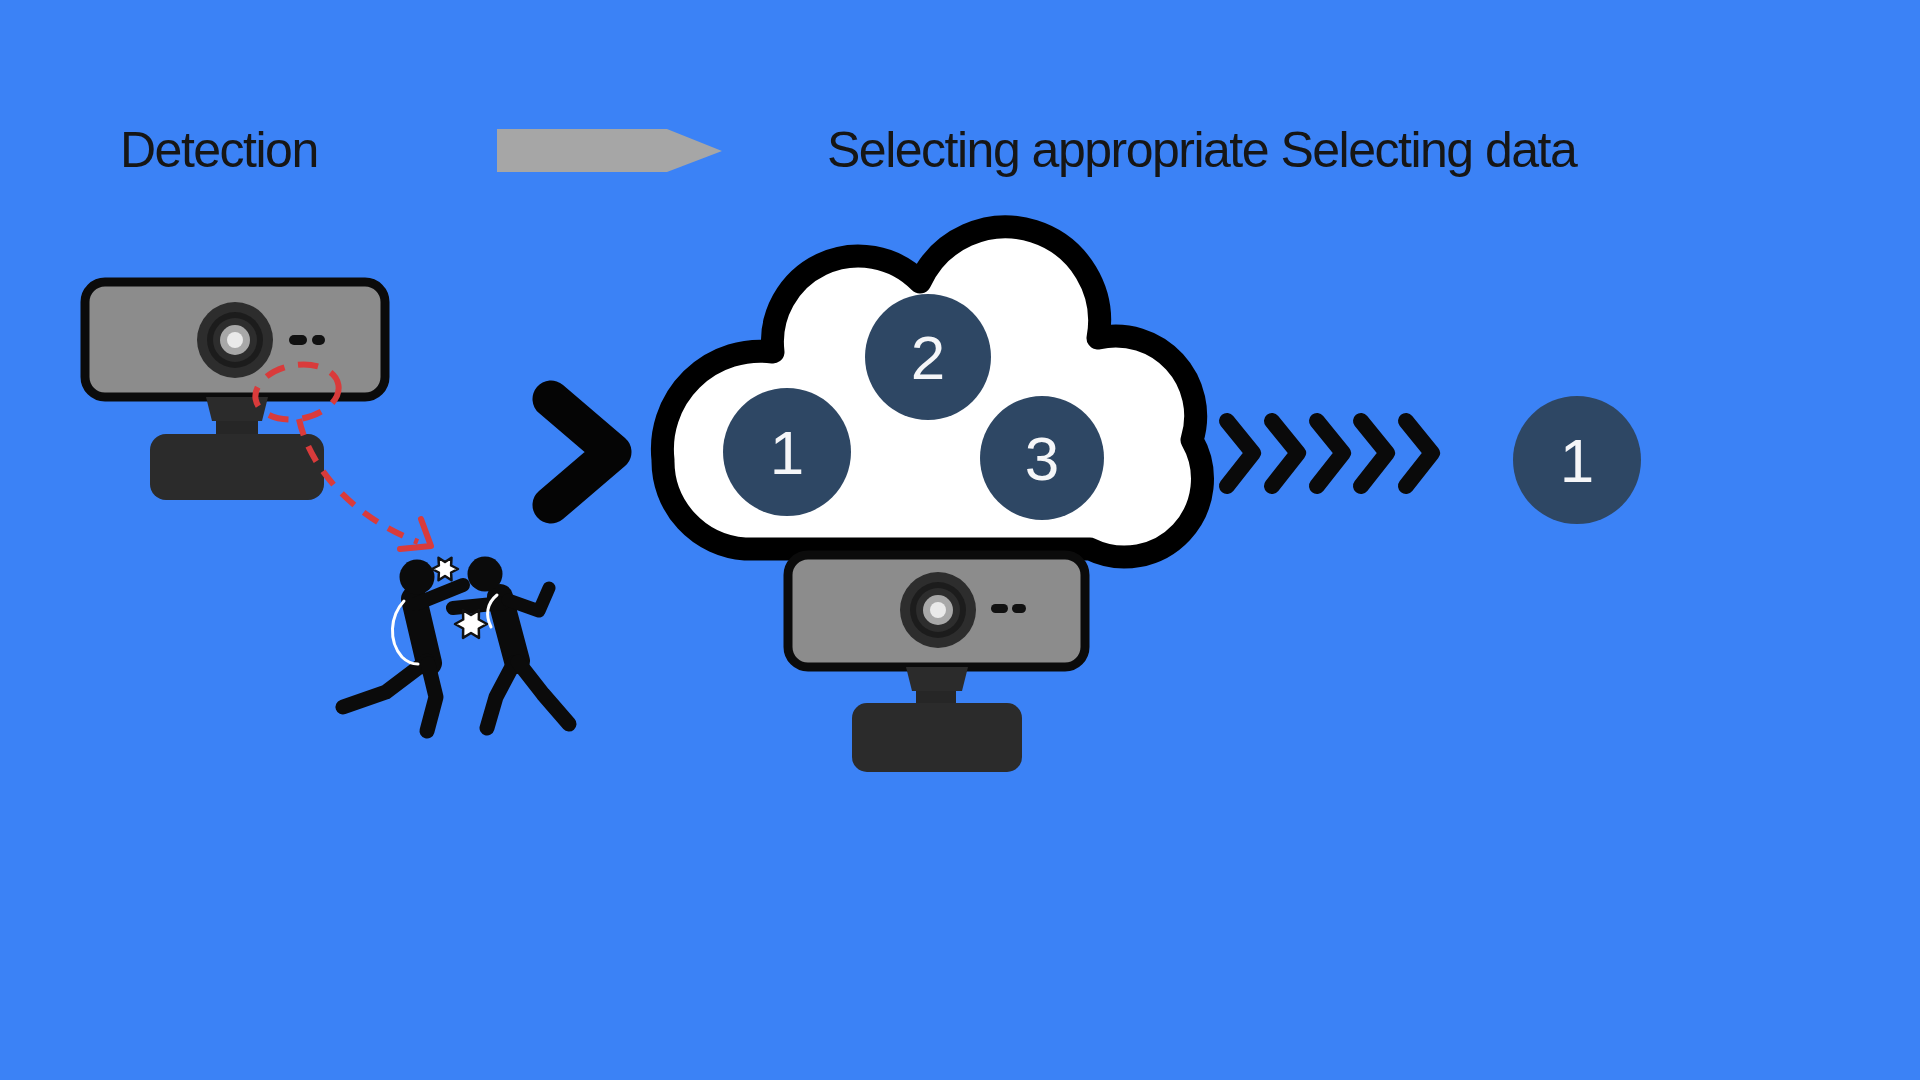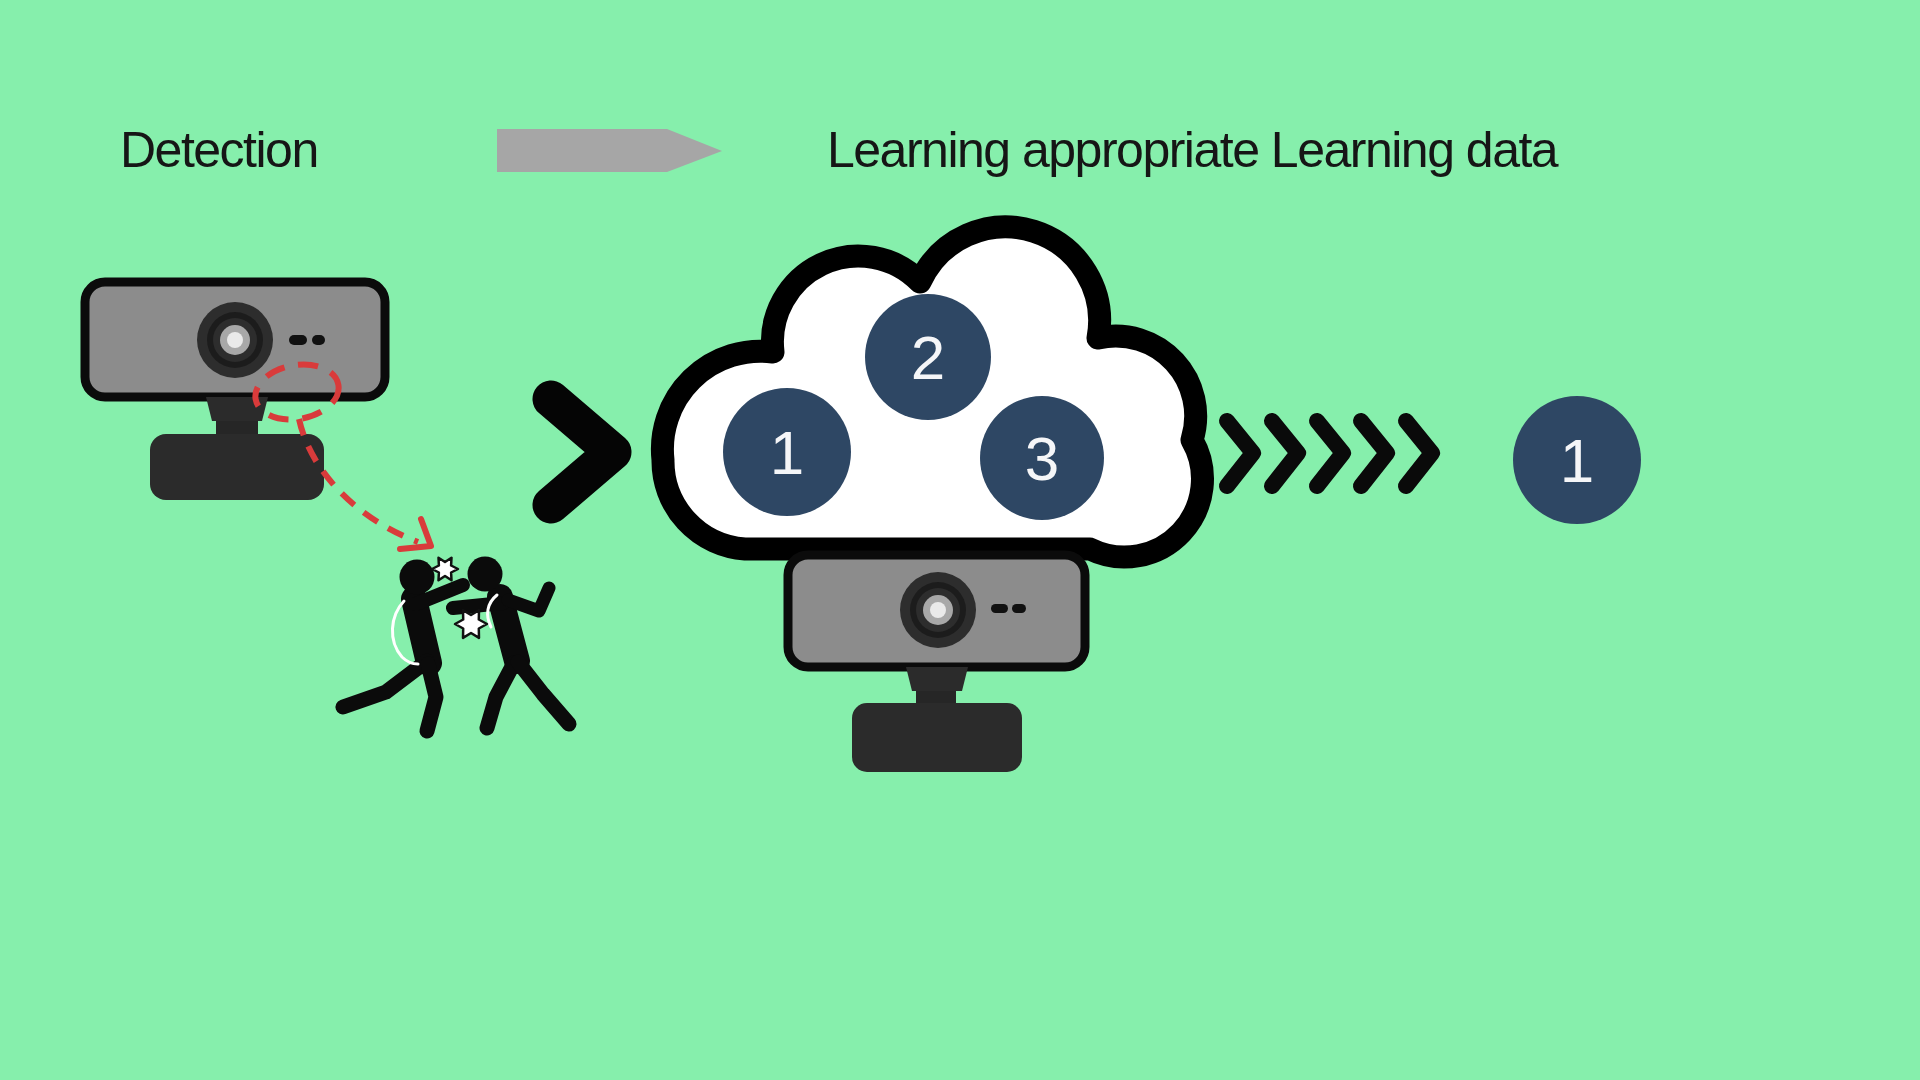--- a/index.html
+++ b/index.html
@@ -4,21 +4,21 @@
 <style>
   html, body {
     margin: 0;
     padding: 0;
     background: #ffffff;
   }
   #canvas {
     position: relative;
     width: 1920px;
     height: 1080px;
-    background: #86efac;
+    background: #3b82f6;
     overflow: hidden;
     font-family: "Liberation Sans", "DejaVu Sans", sans-serif;
   }
   .step-label {
     position: absolute;
     top: 121px;
     font-size: 50px;
     font-weight: 400;
     letter-spacing: -1.5px;
     color: #161616;
@@ -40,21 +40,21 @@
     text-anchor: middle;
   }
 </style>
 </head>
 <body>
 
 <div id="canvas">
 
   <div id="detection-label" class="step-label">Detection</div>
 
-  <div id="selecting-label" class="step-label">Learning appropriate Learning data</div>
+  <div id="selecting-label" class="step-label">Selecting appropriate Selecting data</div>
 
   <svg id="diagram-svg" viewBox="0 0 1920 1080">
 
     <polygon points="497,129 667,129 722,151 667,172 497,172" fill="#a6a6a6"></polygon>
 
     <g>
       <rect x="85" y="282" width="300" height="115" rx="20" fill="#8c8c8c" stroke="#0b0b0b" stroke-width="9"></rect>
       <circle cx="235" cy="340" r="38" fill="#2d2d2d"></circle>
       <circle cx="235" cy="340" r="28" fill="#1c1c1c"></circle>
       <circle cx="235" cy="340" r="22" fill="#2d2d2d"></circle>

